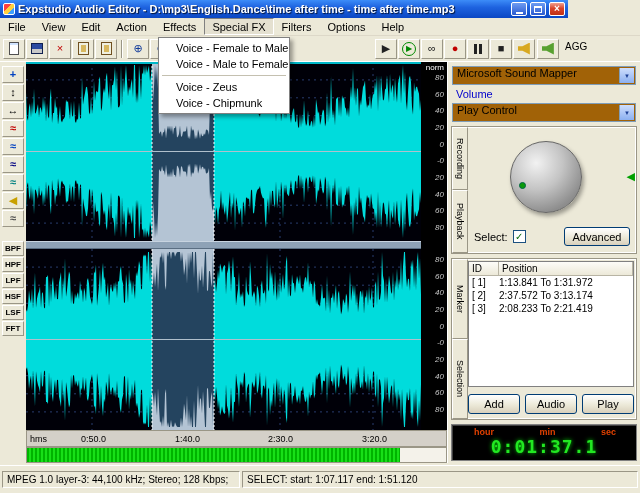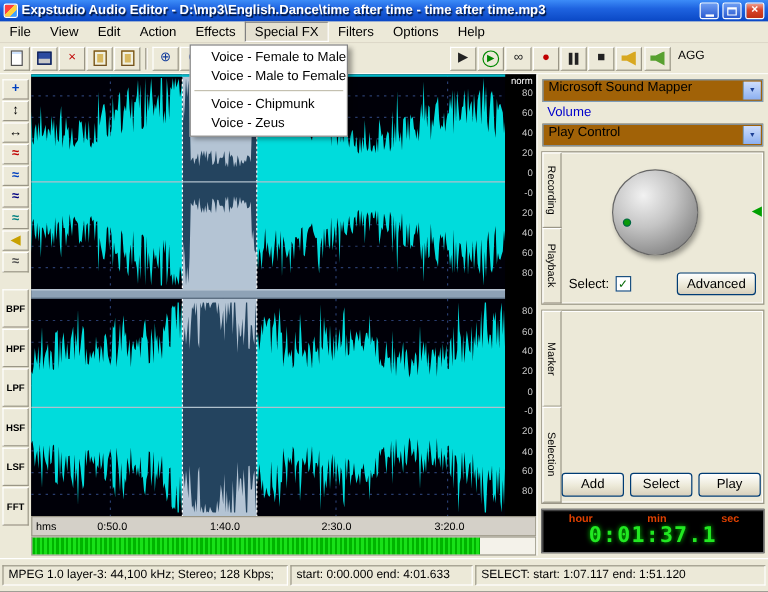--- a/index.html
+++ b/index.html
@@ -1,20 +1,20 @@
 <!DOCTYPE html>
 <html><head>
 <meta charset="utf-8">
 <style>
   *{margin:0;padding:0;box-sizing:border-box;font-family:"Liberation Sans",sans-serif;}
   html,body{background:#555;}
   .window{position:relative;width:640px;height:493px;background:#ece9d8;overflow:hidden;}
 
   
-  .titlebar{position:absolute;left:0;top:0;width:640px;height:18px;
+  .titlebar{position:absolute;left:0;top:0;width:568px;height:18px;
     background:linear-gradient(180deg,#3c8cf8 0%,#1e63e0 40%,#0a47c4 100%);
     display:flex;align-items:center;padding:0 3px;gap:3px;}
   .app-icon{width:12px;height:12px;border-radius:2px;
     background:linear-gradient(135deg,#ff4040 0 40%,#ffd040 40% 70%,#40a0ff 70%);border:1px solid #fff;}
   .title-text{flex:1;color:#fff;font-weight:bold;font-size:11px;white-space:nowrap;overflow:hidden;text-overflow:ellipsis;text-shadow:1px 1px 1px #013;}
   .cap-btn{width:16px;height:14px;border-radius:2px;border:1px solid #fff;display:flex;align-items:center;justify-content:center;color:#fff;font-size:10px;line-height:1;}
   .cap-min,.cap-max{background:linear-gradient(180deg,#6e9df2,#2a5ad0);}
   .cap-min i{display:block;width:7px;height:2px;background:#fff;margin-top:7px;}
   .cap-max i{display:block;width:8px;height:7px;border:1px solid #fff;border-top:2px solid #fff;}
   .cap-close{background:linear-gradient(180deg,#f0a090,#d8432a 45%,#c03014);font-weight:bold;}
@@ -49,32 +49,32 @@
   .lt-icons .lt-btn:nth-child(1){color:#0040c0;font-weight:bold;}
   .lt-icons .lt-btn:nth-child(2){color:#000;}
   .lt-icons .lt-btn:nth-child(3){color:#000;}
   .lt-icons .lt-btn:nth-child(4){color:#c00000;font-weight:bold;}
   .lt-icons .lt-btn:nth-child(5){color:#0040c0;font-weight:bold;}
   .lt-icons .lt-btn:nth-child(6){color:#000080;font-weight:bold;}
   .lt-icons .lt-btn:nth-child(7){color:#008080;font-weight:bold;}
   .lt-icons .lt-btn:nth-child(8){color:#c8a000;}
   .lt-icons .lt-btn:nth-child(9){color:#505050;font-weight:bold;}
   .lt-filters{margin-top:14px;}
-  .lt-filter{width:22px;height:32px;margin:1px auto;border:1px solid;border-color:#fff #9a9686 #9a9686 #fff;background:#ece9d8;display:flex;align-items:center;justify-content:center;font-size:8px;font-weight:bold;}
+  .lt-filter{width:22px;height:15px;margin:1px auto;border:1px solid;border-color:#fff #9a9686 #9a9686 #fff;background:#ece9d8;display:flex;align-items:center;justify-content:center;font-size:8px;font-weight:bold;}
 
   
   .wave-wrap{position:absolute;left:26px;top:62px;width:421px;height:368px;background:#000;}
   .wave-topline{position:absolute;left:0;top:0;width:395px;height:2px;background:#00b8c8;z-index:4;}
   svg.wave{position:absolute;left:0;display:block;}
   svg.ch1{top:0;width:395px;height:179px;}
   .wave-div{position:absolute;left:0;top:179px;width:395px;height:8px;background:#8ea2b6;border-top:1px solid #c8d4e0;border-bottom:1px solid #5a6e82;}
   svg.ch2{top:187px;width:395px;height:181px;}
   .db-scale{position:absolute;left:395px;top:0;width:26px;height:368px;background:#000;color:#c8c8c8;font-size:8px;line-height:1;}
   .norm{position:absolute;top:2px;right:3px;color:#fff;}
-  .db-stack{position:absolute;right:3px;width:20px;display:flex;flex-direction:column;justify-content:space-between;text-align:right;}
+  .db-stack{position:absolute;right:3px;width:20px;display:flex;flex-direction:column;justify-content:space-between;text-align:right;font-style:italic;}
   .db-stack.s1{top:12px;height:158px;}
   .db-stack.s2{top:194px;height:158px;}
 
   .timeline{position:absolute;left:26px;top:430px;width:421px;height:17px;background:#d4d0c8;border:1px solid #9a9686;font-size:9px;color:#000;}
   .hms{position:absolute;left:3px;top:3px;}
   .tick{position:absolute;top:3px;}
   .tick.t0{left:54px;} .tick.t1{left:148px;} .tick.t2{left:241px;} .tick.t3{left:335px;}
 
   .pos-bar{position:absolute;left:26px;top:447px;width:421px;height:16px;border:1px solid #9a9686;background:#f4f2ea;}
   .pos-fill{height:100%;width:89%;background:repeating-linear-gradient(90deg,#00b400 0 2px,#18e018 2px 4px);}
@@ -376,44 +376,61 @@
           </span>
         <span class="btn btn-advanced">Advanced</span>
       </div>
     </div>
 
     <div class="etched marker-panel">
       <div class="vtabs">
         <div class="vtab">Marker</div>
         <div class="vtab">Selection</div>
       </div>
+      <div class="marker-list">
+        <div class="ml-header">
+          <span class="ml-hcell c-id">ID</span>
+          <span class="ml-hcell c-pos">Position</span>
+        </div>
+        <div class="mrow">
+          <span class="mcell c-id">[ 1]</span>
+          <span class="mcell c-pos">1:13.841 To 1:31.972</span>
+        </div>
+        <div class="mrow">
+          <span class="mcell c-id">[ 2]</span>
+          <span class="mcell c-pos">2:37.572 To 3:13.174</span>
+        </div>
+        <div class="mrow">
+          <span class="mcell c-id">[ 3]</span>
+          <span class="mcell c-pos">2:08.233 To 2:21.419</span>
+        </div>
+      </div>
       <div class="marker-btns">
         <span class="btn">Add</span>
-        <span class="btn">Select</span>
+        <span class="btn">Audio</span>
         <span class="btn">Play</span>
       </div>
     </div>
 
     <div class="time-display">
       <div class="td-labels">
         <span>hour</span>
         <span>min</span>
         <span>sec</span>
       </div>
       <div class="td-value">0:01:37.1</div>
     </div>
   </div>
 
   <div class="statusbar">
     <span class="status-cell sc-format">MPEG 1.0 layer-3: 44,100 kHz; Stereo; 128 Kbps;</span>
-    <span class="status-cell sc-range">start: 0:00.000   end: 4:01.633</span>
     <span class="status-cell sc-select">SELECT: start: 1:07.117   end: 1:51.120</span>
   </div>
 
   <div class="fx-menu">
     <div class="fx-item">Voice - Female to Male</div>
     <div class="fx-item">Voice - Male to Female</div>
     <div class="fx-sep"></div>
+    <div class="fx-item">Voice - Zeus</div>
     <div class="fx-item">Voice - Chipmunk</div>
-    <div class="fx-item">Voice - Zeus</div>
   </div>
 
 </div>
 
 </body></html>

